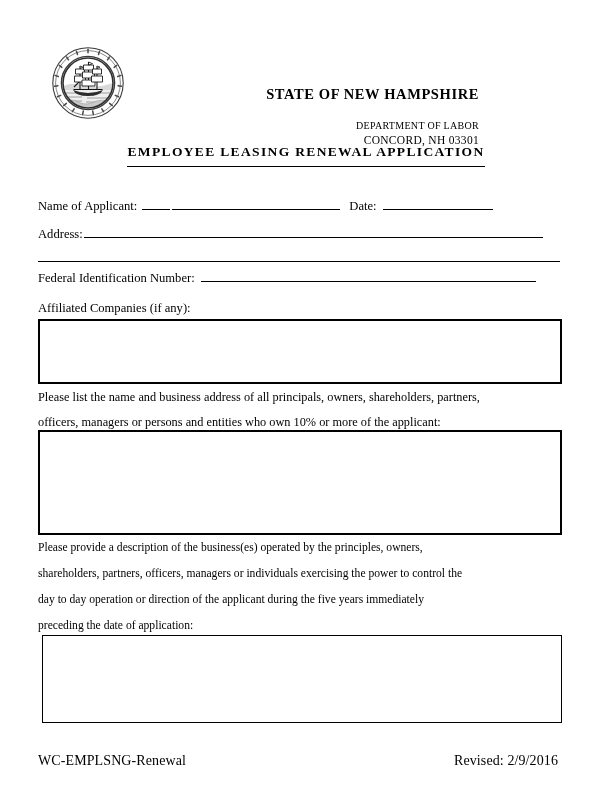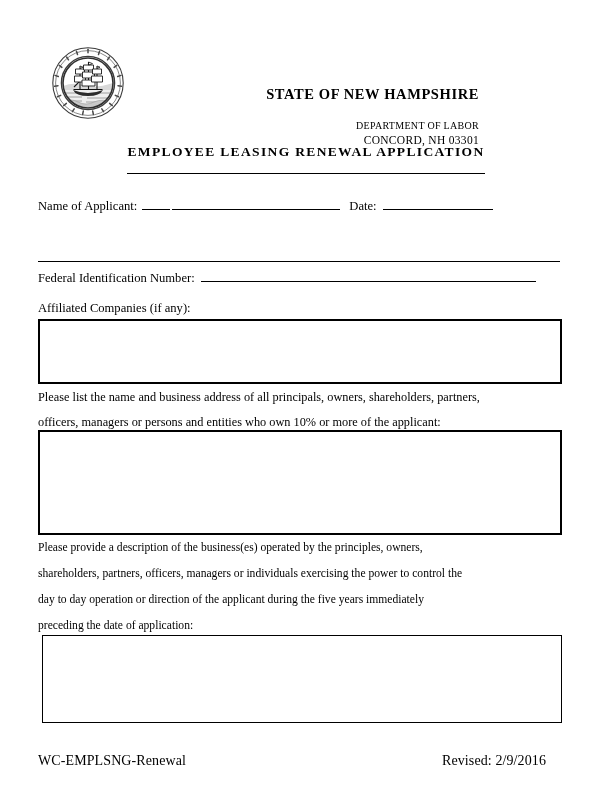--- a/index.html
+++ b/index.html
@@ -68,21 +68,21 @@
     top: 144px;
     width: 500px;
     text-align: center;
     font-weight: bold;
     font-size: 13.5px;
     letter-spacing: 1.35px;
     white-space: nowrap;
   }
   .title span.u {
     border-bottom: 1.6px solid #000;
-    padding-bottom: 14px;
+    padding-bottom: 7px;
     margin-top: 16px;
   }
 
   .fee {
     position: absolute;
     left: 56px;
     top: 173px;
     width: 500px;
     text-align: center;
     font-weight: bold;
@@ -195,21 +195,21 @@
     left: 38px;
     top: 753px;
     width: 524px;
     height: 14px;
     font-size: 14px;
     letter-spacing: 0.1px;
     text-decoration: underline;
   }
   .footer .fl { position: absolute; left: 0; top: 0; }
   .footer .fc { position: absolute; left: 0; top: 0; width: 524px; text-align: center; }
-  .footer .fr { position: absolute; right: 16px; top: 0; }
+  .footer .fr { position: absolute; right: 4px; top: 0; }
 </style>
 </head>
 <body>
 
 <div class="page">
 
   <div class="seal">
     <svg viewBox="0 0 74 74" width="74" height="74" aria-hidden="true">
       <defs>
         <clipPath id="innerclip">
@@ -305,20 +305,24 @@
 
   <div class="frow" id="row-name">
     <span class="flabel">Name of Applicant:</span>
     <span class="rule rule-a"></span>
     <span class="rule rule-b"></span>
     <span class="gap-date"></span>
     <span class="flabel">Date:</span>
     <span class="rule rule-date"></span>
   </div>
 
+  <div class="frow" id="row-addr">
+    <span class="flabel">Address:</span>
+    <span class="rule rule-c"></span>
+  </div>
 
   <div class="bareline" id="line-addr2"></div>
 
   <div class="frow" id="row-fein">
     <span class="flabel">Federal Identification Number:</span>
     <span class="rule rule-d"></span>
   </div>
 
   <div class="seclabel" id="lbl-affiliated">Affiliated Companies (if any):</div>
   <div class="box" id="box-affiliated"></div>

